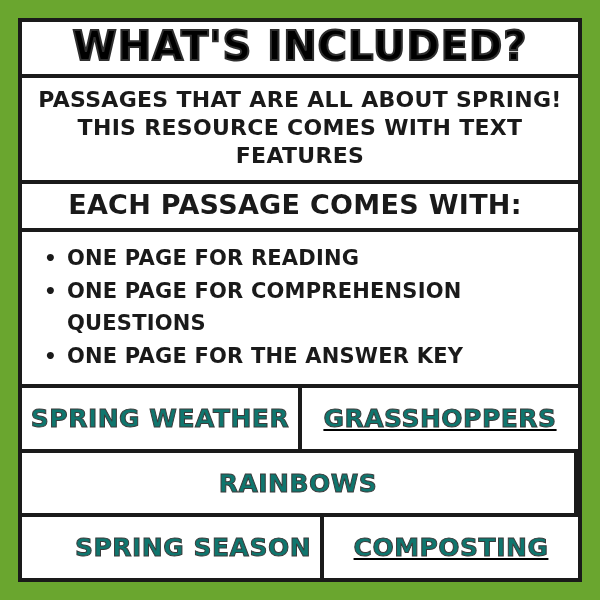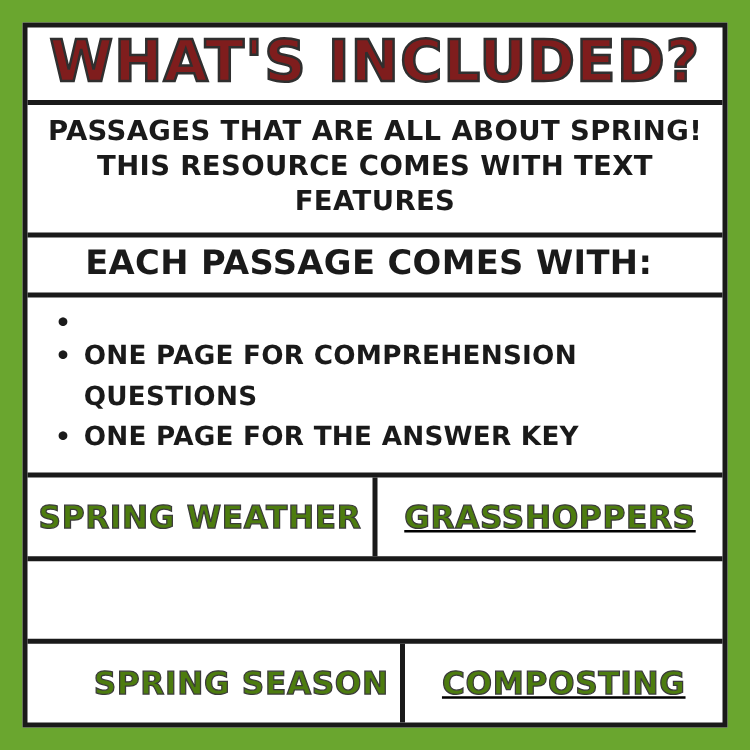--- a/index.html
+++ b/index.html
@@ -36,23 +36,23 @@
     display: flex;
     align-items: center;
     justify-content: center;
   }
   .title-row {
     padding: 4px 6px 8px 6px;
   }
   .title {
     font-family: "DejaVu Sans", sans-serif;
     font-weight: bold;
-    font-size: 46px;
+    font-size: 40px;
     line-height: 1;
-    color: #7f1d1d;
+    color: #000000;
     -webkit-text-stroke: 2px #2f2f2f;
     letter-spacing: 1px;
     text-align: center;
     text-transform: uppercase;
     white-space: nowrap;
   }
   .intro-row {
     padding: 8px 10px 10px 10px;
     flex-direction: column;
   }
@@ -125,21 +125,21 @@
   }
   .cell.last {
     border-right: none;
     text-decoration: underline;
   }
   .cell-text {
     font-family: "DejaVu Sans", sans-serif;
     font-weight: bold;
     font-size: 25px;
     line-height: 1;
-    color: #4d7c0f;
+    color: #0f766e;
     -webkit-text-stroke: 1px #3a3a3a;
     text-transform: uppercase;
     text-align: center;
     letter-spacing: 0.5px;
     white-space: nowrap;
   }
 </style>
 </head>
 <body>
 
@@ -155,20 +155,21 @@
       <div class="intro-line">THIS RESOURCE COMES WITH TEXT FEATURES</div>
     </div>
 
     <div class="row sub-row">
       <div class="subtitle">EACH PASSAGE COMES WITH:</div>
     </div>
 
     <div class="row bullets-row">
       <div class="bullet">
         <span class="bullet-dot">•</span>
+        <span>ONE PAGE FOR READING</span>
       </div>
       <div class="bullet">
         <span class="bullet-dot">•</span>
         <span>ONE PAGE FOR COMPREHENSION QUESTIONS</span>
       </div>
       <div class="bullet">
         <span class="bullet-dot">•</span>
         <span>ONE PAGE FOR THE ANSWER KEY</span>
       </div>
     </div>
@@ -176,20 +177,23 @@
     <div class="grid">
       <div class="grid-row">
         <div class="cell">
           <span class="cell-text">SPRING WEATHER</span>
         </div>
         <div class="cell last">
           <span class="cell-text">GRASSHOPPERS</span>
         </div>
       </div>
       <div class="grid-row">
+        <div class="cell">
+          <span class="cell-text">RAINBOWS</span>
+        </div>
       </div>
       <div class="grid-row last">
         <div class="cell">
           <span class="cell-text">SPRING SEASON</span>
         </div>
         <div class="cell last">
           <span class="cell-text">COMPOSTING</span>
         </div>
       </div>
     </div>

